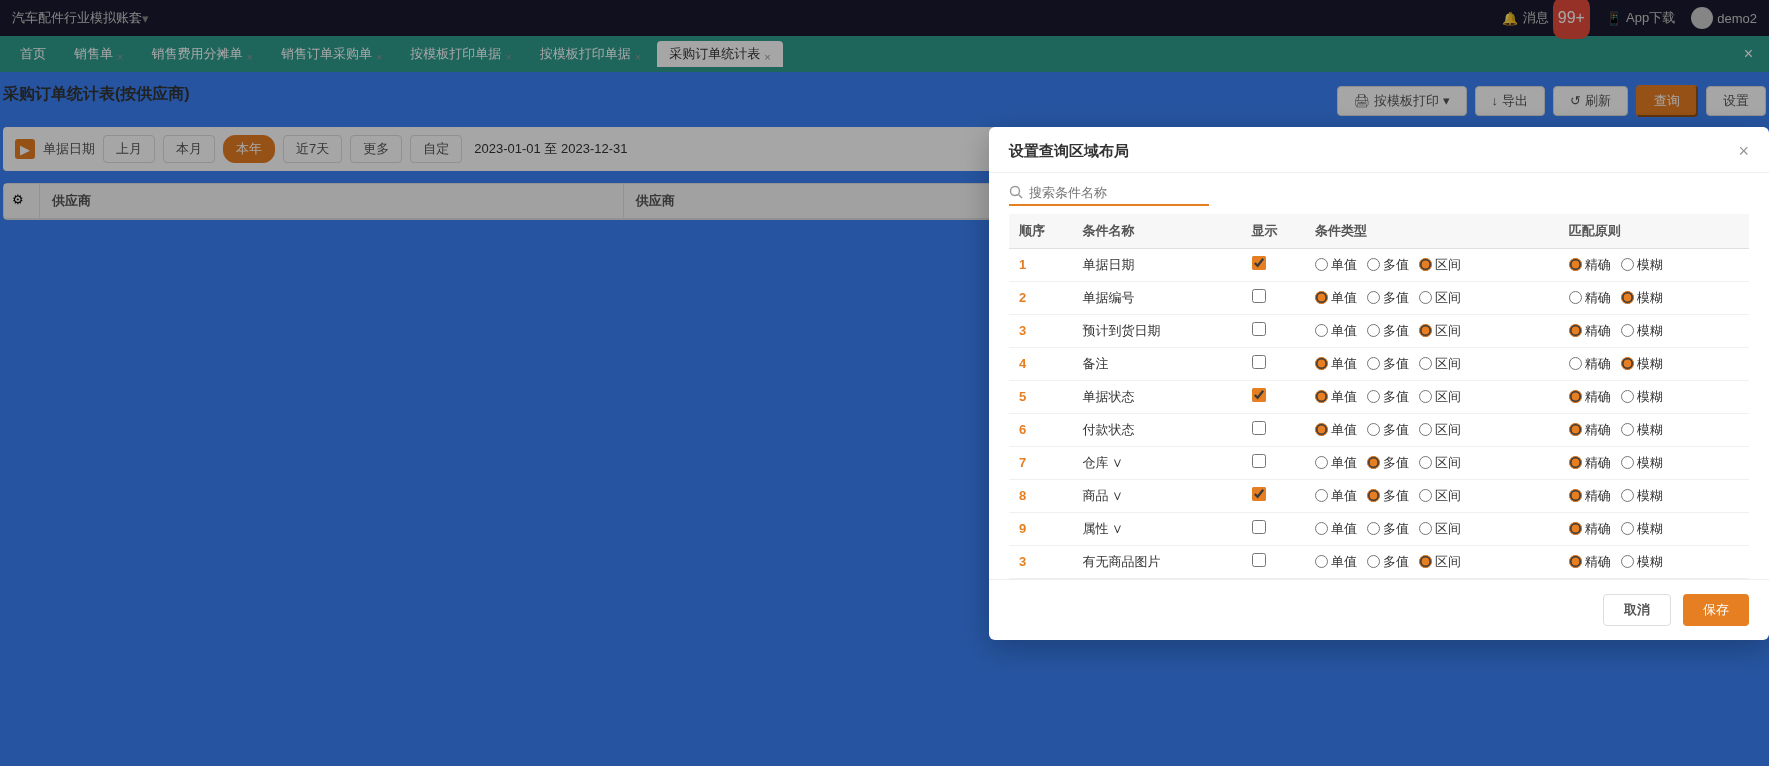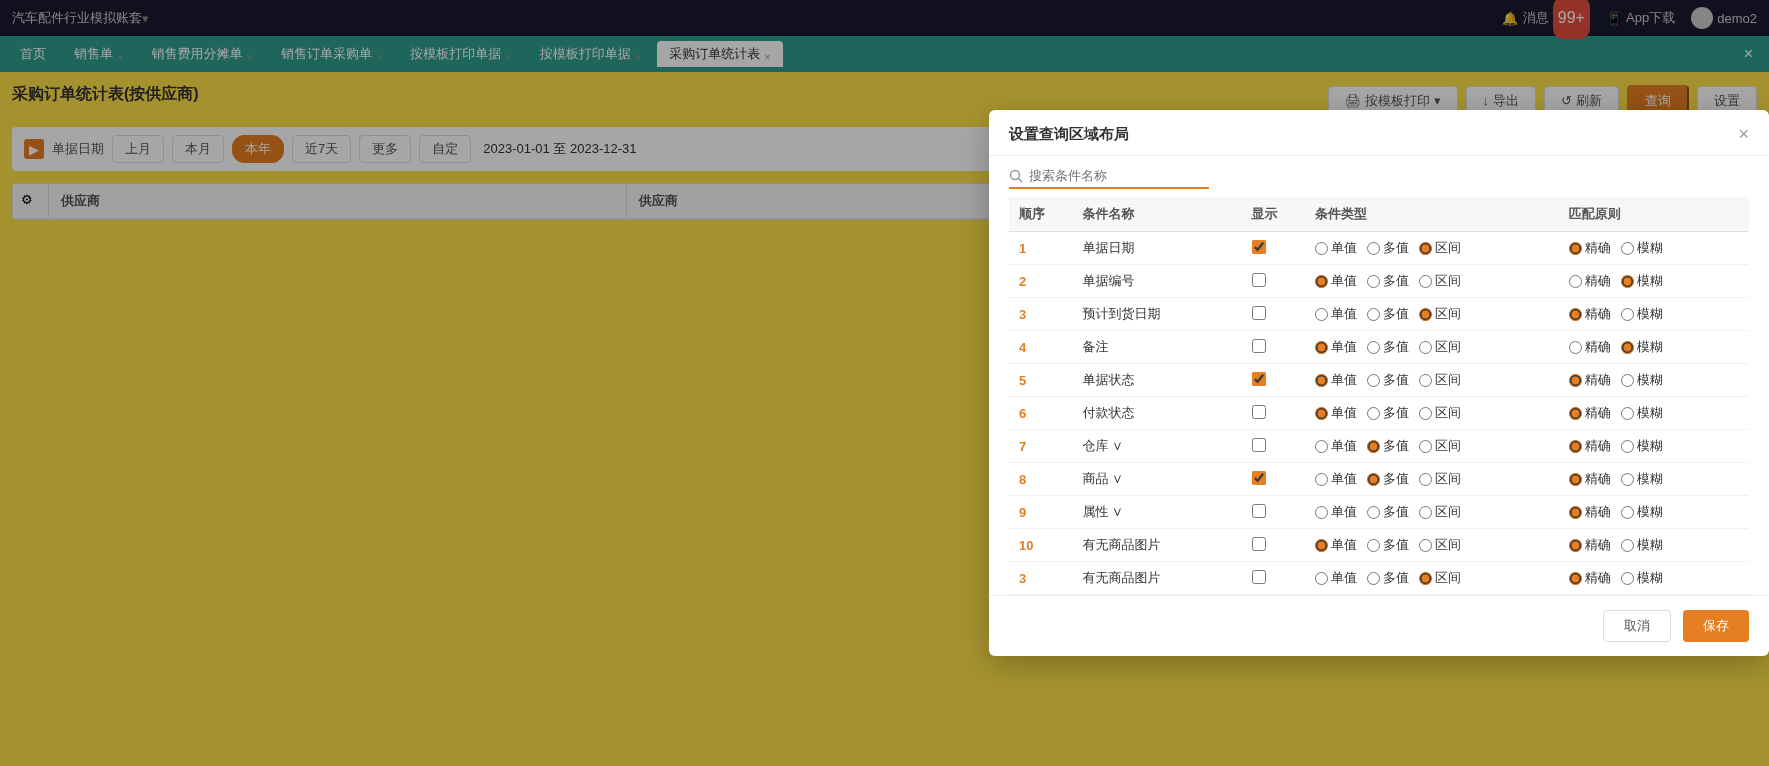--- a/index.html
+++ b/index.html
@@ -36,22 +36,22 @@
       cursor: pointer;
       display: flex;
       align-items: flex-end;
       gap: 4px;
     }
     .tab-item.active { background: #fff; color: #333; }
     .tab-item .close-x { font-size: 11px; color: #999; }
 
     
     .content-area {
-      padding: 12px 12px;
-      background: #fde047;
+      padding: 12px 3px;
+      background: #3b82f6;
       min-height: calc(766px - 72px);
       position: relative;
     }
     .page-title { font-size: 16px; font-weight: bold; color: #333; margin-bottom: 12px; }
 
     
     .toolbar {
       display: flex;
       align-items: center;
       gap: 8px;
@@ -177,20 +177,21 @@
       border-top: 1px solid #eee;
     }
     .btn-cancel {
       padding: 6px 20px;
       border: 1px solid #ddd;
       background: #fff;
       border-radius: 4px;
       cursor: pointer;
       font-size: 13px;
       color: #555;
+      font-weight: bold;
     }
     .btn-save {
       padding: 6px 20px;
       background: #e67e22;
       color: #fff;
       border: none;
       border-radius: 4px;
       cursor: pointer;
       font-size: 13px;
     }
@@ -583,48 +584,20 @@
         <label style="display:flex;align-items:center;gap:3px;cursor:pointer;font-size:13px;">
           <input type="radio" name="match_8" checked="" style="accent-color: rgb(230, 126, 34); cursor: pointer;"> 精确
         </label>
         <label style="display:flex;align-items:center;gap:3px;cursor:pointer;font-size:13px;">
           <input type="radio" name="match_8" style="accent-color: rgb(230, 126, 34); cursor: pointer;"> 模糊
         </label>
       </div>
               </td>
             </tr>
             <tr>
-              <td><span style="color:#e67e22;font-weight:bold;">10</span></td>
-              <td>有无商品图片</td>
-              <td><input type="checkbox" style="accent-color: rgb(230, 126, 34); width: 14px; height: 14px; cursor: pointer;"></td>
-              <td>
-      <div style="display:flex;gap:10px;align-items:center;">
-        <label style="display:flex;align-items:center;gap:3px;cursor:pointer;font-size:13px;">
-          <input type="radio" name="type_9" checked="" style="accent-color: rgb(230, 126, 34); cursor: pointer;"> 单值
-        </label>
-        <label style="display:flex;align-items:center;gap:3px;cursor:pointer;font-size:13px;">
-          <input type="radio" name="type_9" style="accent-color: rgb(230, 126, 34); cursor: pointer;"> 多值
-        </label>
-        <label style="display:flex;align-items:center;gap:3px;cursor:pointer;font-size:13px;">
-          <input type="radio" name="type_9" style="accent-color: rgb(230, 126, 34); cursor: pointer;"> 区间
-        </label>
-      </div>
-              </td>
-              <td>
-      <div style="display:flex;gap:10px;align-items:center;">
-        <label style="display:flex;align-items:center;gap:3px;cursor:pointer;font-size:13px;">
-          <input type="radio" name="match_9" checked="" style="accent-color: rgb(230, 126, 34); cursor: pointer;"> 精确
-        </label>
-        <label style="display:flex;align-items:center;gap:3px;cursor:pointer;font-size:13px;">
-          <input type="radio" name="match_9" style="accent-color: rgb(230, 126, 34); cursor: pointer;"> 模糊
-        </label>
-      </div>
-              </td>
-            </tr>
-            <tr>
               <td><span style="color:#e67e22;font-weight:bold;">3</span></td>
               <td>有无商品图片</td>
               <td><input type="checkbox" style="accent-color: rgb(230, 126, 34); width: 14px; height: 14px; cursor: pointer;"></td>
               <td>
       <div style="display:flex;gap:10px;align-items:center;">
         <label style="display:flex;align-items:center;gap:3px;cursor:pointer;font-size:13px;">
           <input type="radio" name="type_10" style="accent-color: rgb(230, 126, 34); cursor: pointer;"> 单值
         </label>
         <label style="display:flex;align-items:center;gap:3px;cursor:pointer;font-size:13px;">
           <input type="radio" name="type_10" style="accent-color: rgb(230, 126, 34); cursor: pointer;"> 多值

